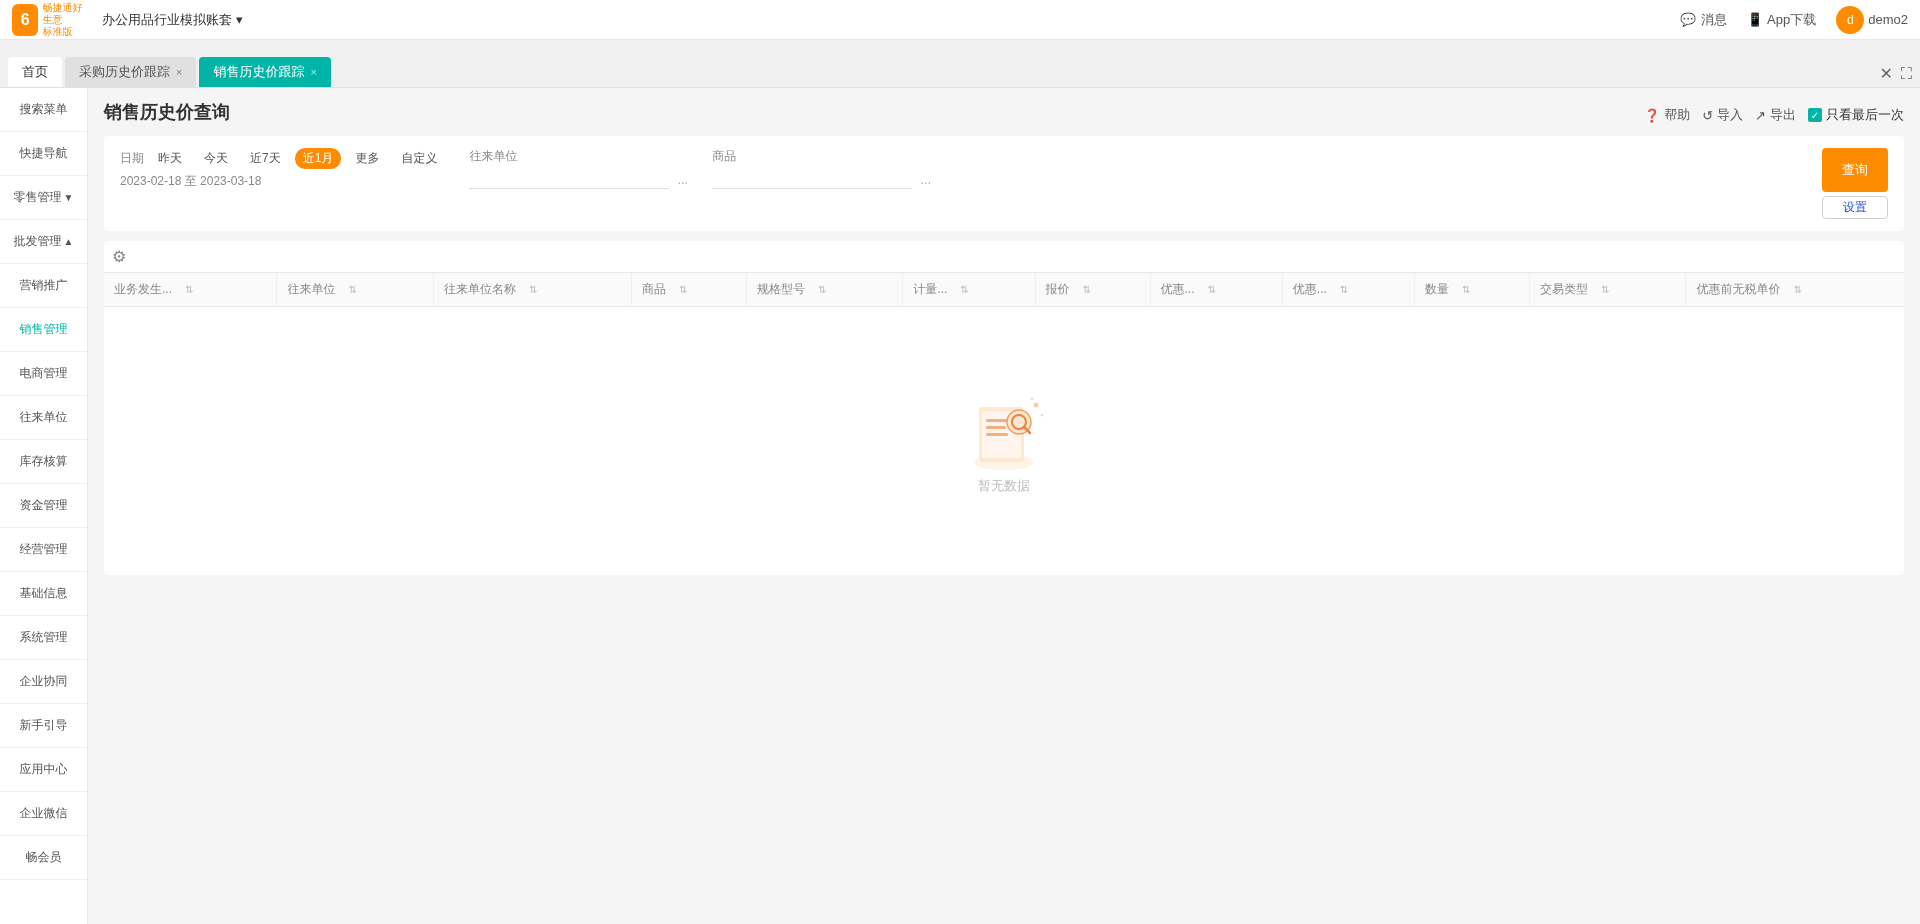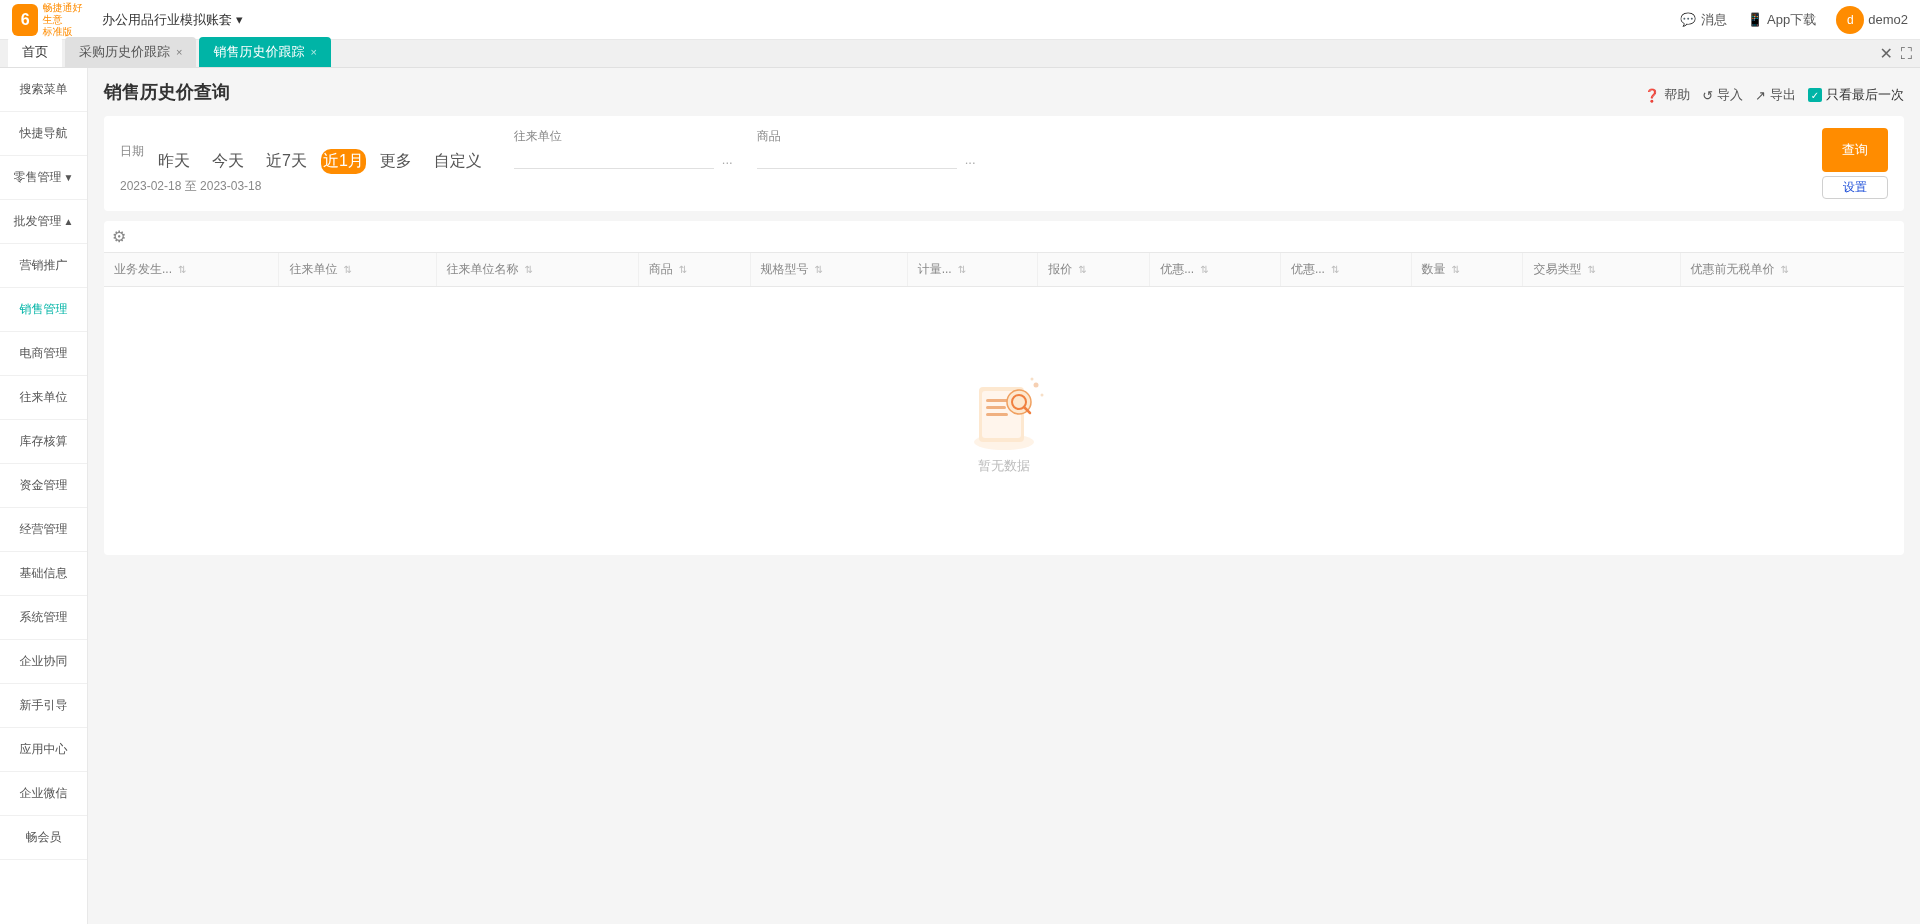--- a/index.html
+++ b/index.html
@@ -72,21 +72,21 @@
       background: #ff8c00;
       display: flex;
       align-items: center;
       justify-content: center;
       color: white;
       font-size: 12px;
     }
 
     
     .tab-bar {
-      height: 28px;
+      height: 48px;
       background: #f0f0f0;
       display: flex;
       align-items: flex-end;
       padding: 0 8px;
       flex-shrink: 0;
       border-bottom: 1px solid #e0e0e0;
     }
     .tab {
       display: flex;
       align-items: center;
@@ -243,31 +243,30 @@
     .date-filter {
       display: flex;
       align-items: center;
       gap: 6px;
       flex-wrap: wrap;
     }
     .date-btn {
       padding: 2px 8px;
       border-radius: 3px;
       cursor: pointer;
-      font-size: 16px;
+      font-size: 12px;
       color: #555;
       background: none;
       border: none;
-      margin-top: 21px;
     }
     .date-btn.active {
       background: #ff8c00;
       color: white;
       border-radius: 10px;
-      padding: 2px 2px;
+      padding: 2px 8px;
     }
     .date-range {
       font-size: 12px;
       color: #888;
     }
     .filter-input-group {
       display: flex;
       align-items: center;
       gap: 8px;
     }
@@ -342,21 +341,21 @@
       font-weight: normal;
       text-align: left;
       border-bottom: 1px solid #e8e8e8;
       border-right: 1px solid #f0f0f0;
       white-space: nowrap;
     }
     th:last-child { border-right: none; }
     .th-sortable {
       display: flex;
       align-items: center;
-      gap: 6px;
+      gap: 13px;
       cursor: pointer;
     }
     .sort-icon { font-size: 10px; color: #bbb; }
 
     
     .empty-state {
       display: flex;
       flex-direction: column;
       align-items: center;
       justify-content: center;

